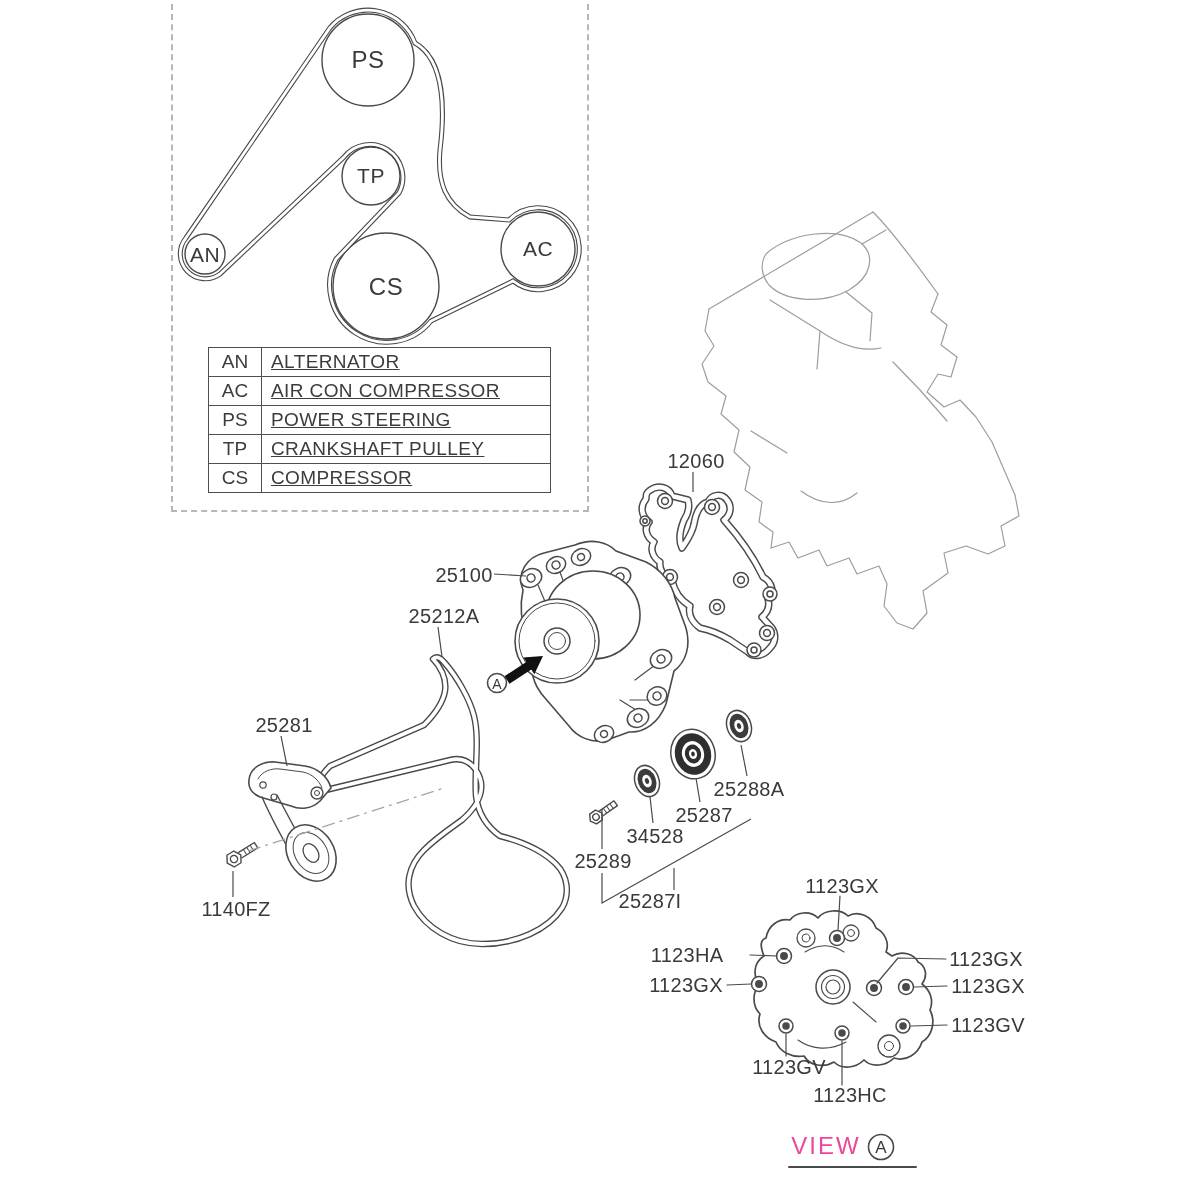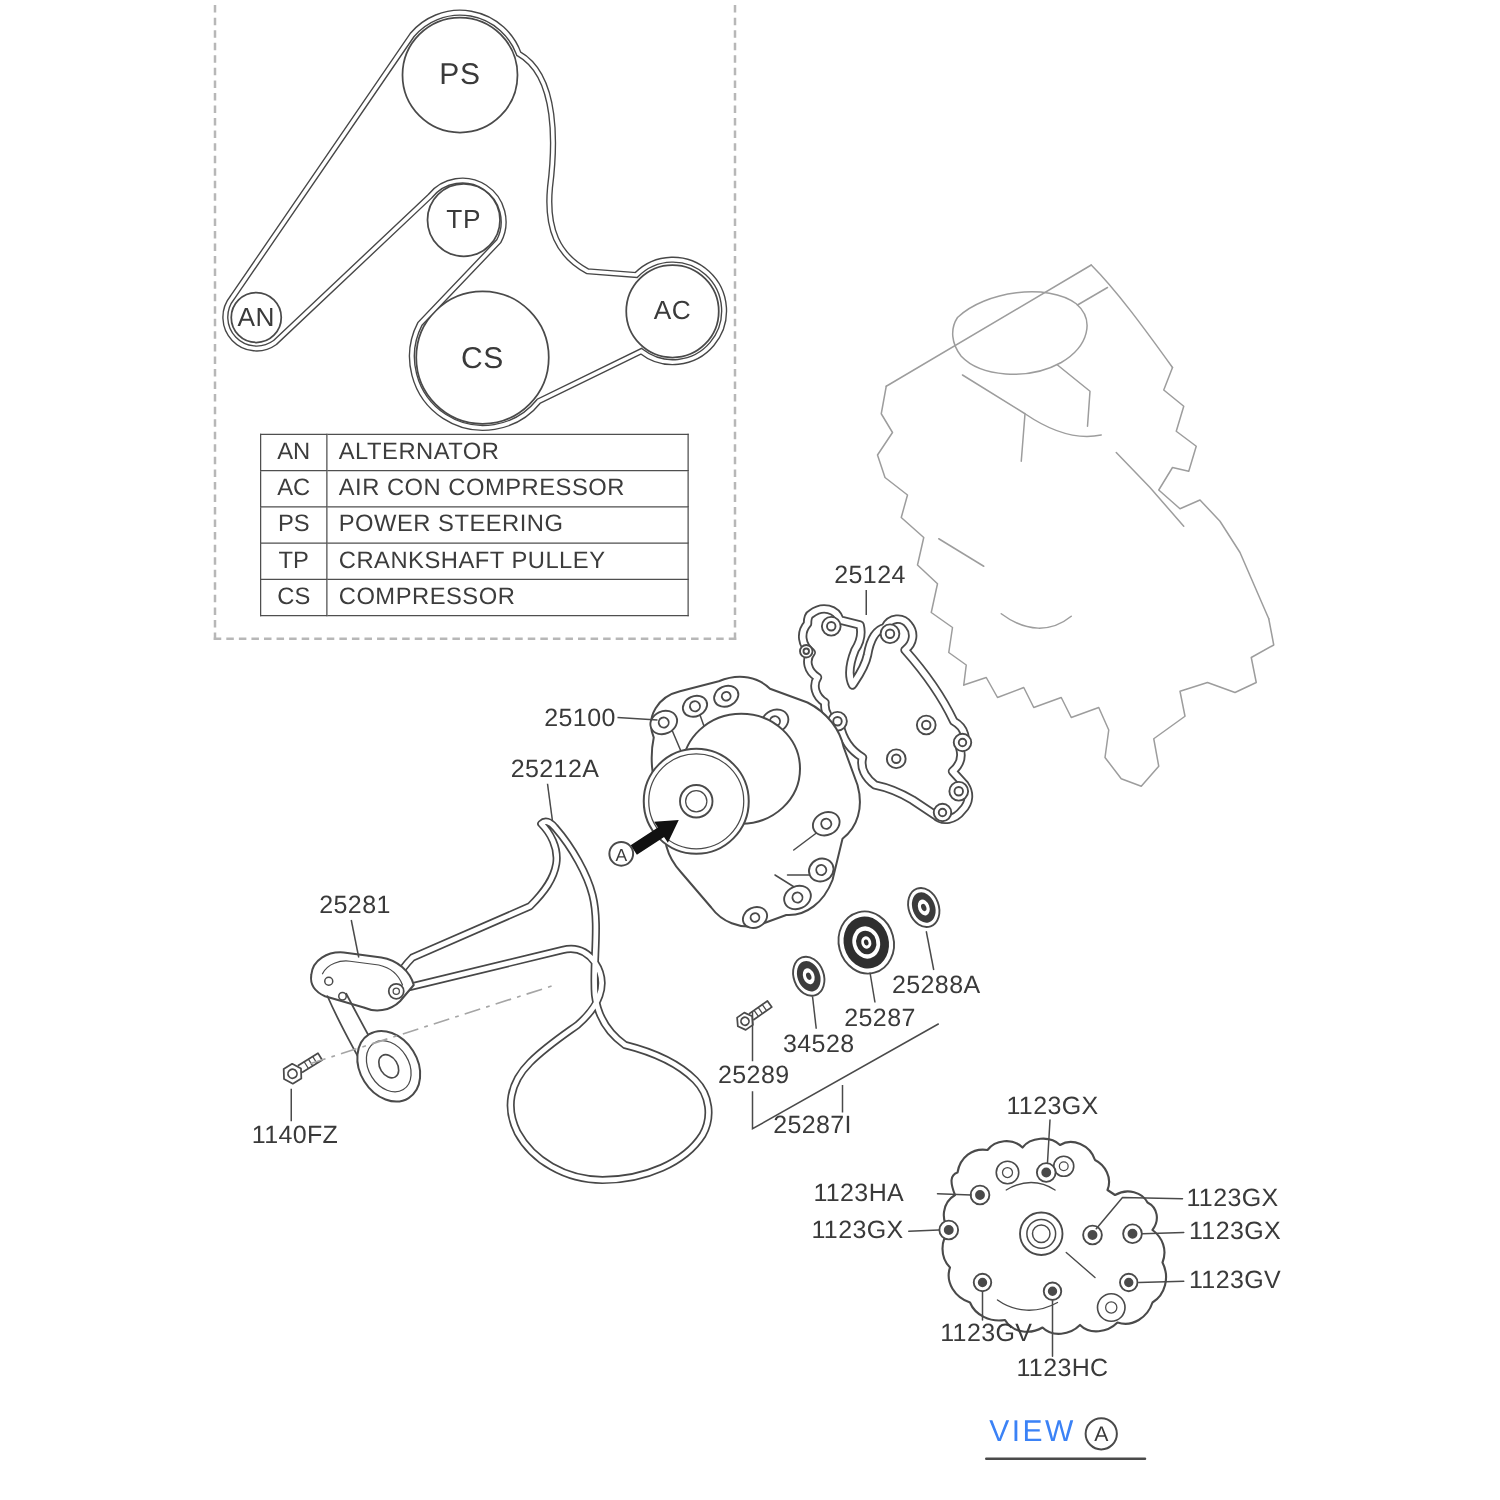--- a/index.html
+++ b/index.html
@@ -11,23 +11,23 @@
   .pulley-letter{position:absolute;transform:translate(-50%,-50%);
        color:#3a3a3a;letter-spacing:.5px;}
   .circ-letter{position:absolute;transform:translate(-50%,-50%);color:#3a3a3a;}
   #belt-box{position:absolute;left:171px;top:-16px;width:414px;height:524px;
        border:2px dashed #b7b7b7;}
   #legend{position:absolute;left:208px;top:347px;width:343px;border-collapse:collapse;
        table-layout:fixed;}
   #legend td{border:1.8px solid #4f4f4f;height:28px;font-size:19px;color:#3c3c3c;
        padding:0;overflow:hidden;}
   #legend td.abbr{width:52px;text-align:center;}
-  #legend td.name{padding-left:9px;letter-spacing:.4px;}
+  #legend td.name{padding-left:9px;letter-spacing:.4px;text-decoration:underline;}
   #view-title{position:absolute;left:826px;top:1146px;transform:translate(-50%,-50%);
-       font-size:24px;letter-spacing:2px;color:#3b82f6;}
+       font-size:24px;letter-spacing:2px;color:#ec4899;}
 </style>
 </head>
 <body>
 
 <svg id="art" viewBox="0 0 1200 1200">
 
   <g fill="none" stroke="#9d9d9d" stroke-width="1.2" stroke-linejoin="round" stroke-linecap="round">
     <path d="M873,212 L709,309"></path>
     <path d="M873,212 C893,232 915,262 938,294"></path>
     <path d="M766,254 C788,233 838,226 861,243 C876,256 871,277 849,290 C822,305 784,301 769,285 C761,275 760,263 766,254 Z"></path>
@@ -285,21 +285,21 @@
       <td class="abbr">TP</td>
       <td class="name">CRANKSHAFT PULLEY</td>
     </tr>
     <tr>
       <td class="abbr">CS</td>
       <td class="name">COMPRESSOR</td>
     </tr>
   </tbody>
 </table>
 
-<div class="lbl" style="left:696px;top:461px">25124</div>
+<div class="lbl" style="left:696px;top:461px">12060</div>
 <div class="lbl" style="left:464px;top:575px">25100</div>
 <div class="lbl" style="left:444px;top:616px">25212A</div>
 <div class="lbl" style="left:284px;top:725px">25281</div>
 <div class="lbl" style="left:236px;top:909px">1140FZ</div>
 <div class="lbl" style="left:603px;top:861px">25289</div>
 <div class="lbl" style="left:655px;top:836px">34528</div>
 <div class="lbl" style="left:704px;top:815px">25287</div>
 <div class="lbl" style="left:749px;top:789px">25288A</div>
 <div class="lbl" style="left:650px;top:901px">25287I</div>
 

